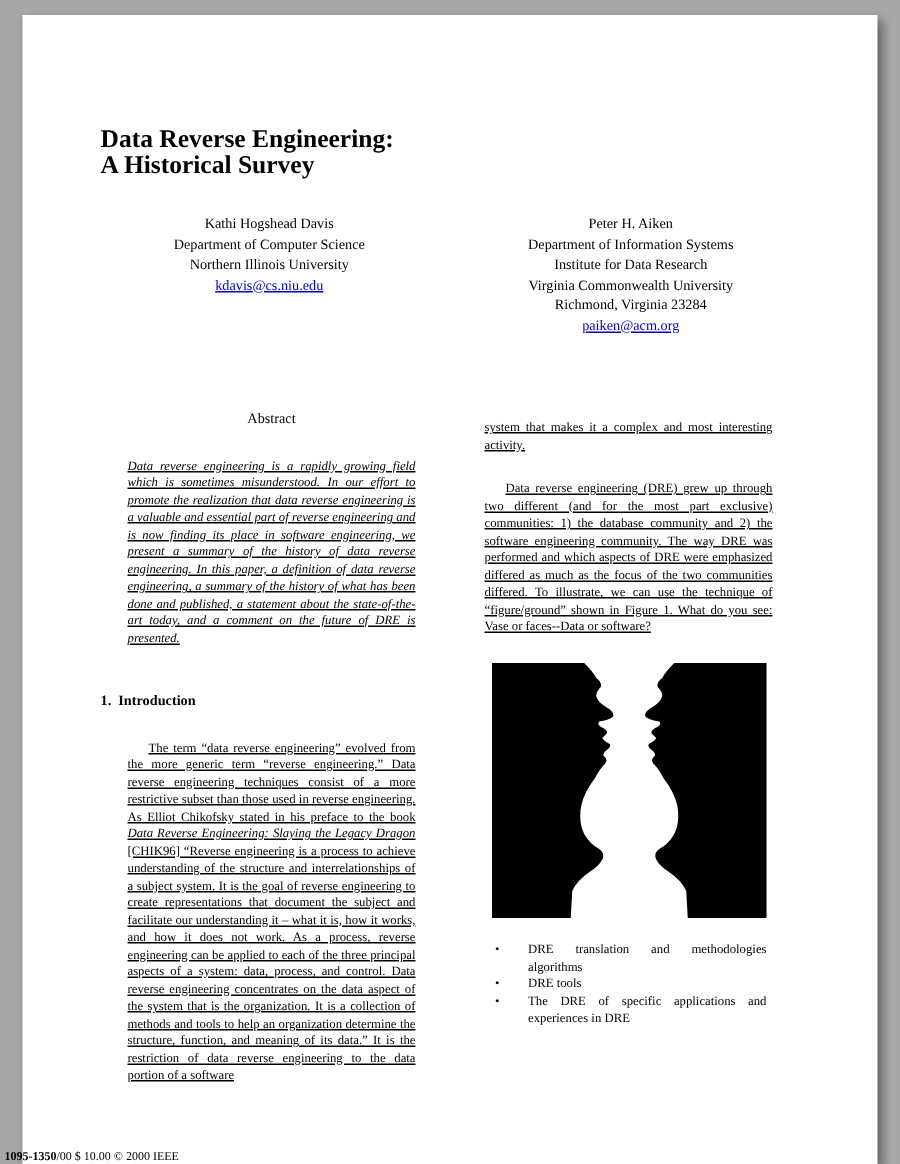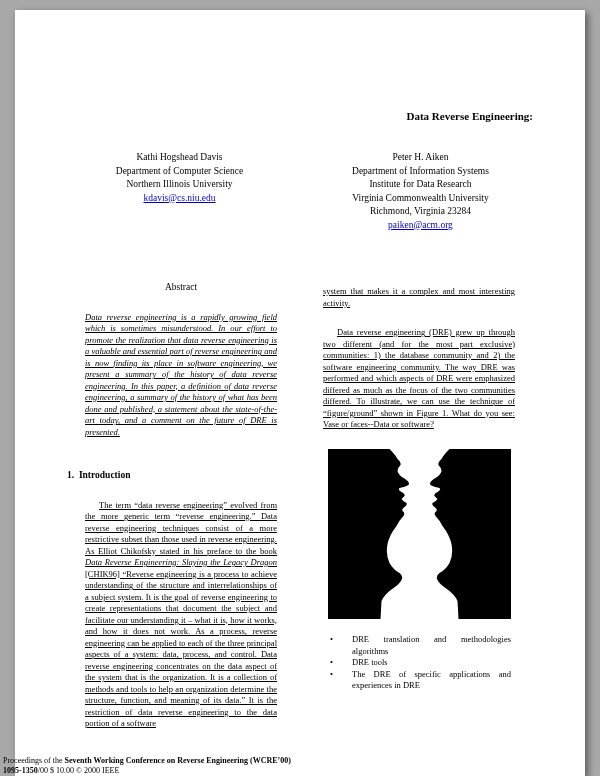--- a/index.html
+++ b/index.html
@@ -10,22 +10,22 @@
     -webkit-font-smoothing:antialiased;
   }
   .sheet{
     position:absolute;left:15px;top:10px;width:570px;height:766px;
     background:#ffffff;box-shadow:3px 3px 7px rgba(0,0,0,0.45);
   }
   .content{
     position:absolute;left:52px;top:0;width:466px;color:#000;
   }
   .paper-title{
-    margin-top:98px;text-align:right;font-weight:bold;
-    font-size:11px;line-height:17px;
+    margin-top:74px;text-align:left;font-weight:bold;
+    font-size:17px;line-height:17px;
   }
   .authors-row{
     display:flex;margin-top:26px;gap:16px;
   }
   .author-block{
     width:50%;text-align:center;font-size:9.5px;line-height:13.5px;
   }
   .author-name{margin-bottom:0;}
   .email{color:#0000cc;text-decoration:underline;cursor:pointer;}
   .cols{
@@ -75,20 +75,21 @@
   .b{font-weight:bold;}
 </style>
 </head>
 <body>
 
 <div class="sheet">
   <div class="content">
 
     <div class="paper-title">
       <div>Data Reverse Engineering:</div>
+      <div>A Historical Survey</div>
     </div>
 
     <div class="authors-row">
       <div class="author-block">
         <div class="author-name">Kathi Hogshead Davis</div>
         <div>Department of Computer Science</div>
         <div>Northern Illinois University</div>
         <div><a class="email">kdavis@cs.niu.edu</a></div>
       </div>
       <div class="author-block">
@@ -143,15 +144,14 @@
           <li><span class="bullet">•</span><span>DRE tools</span></li>
           <li><span class="bullet">•</span><span>The DRE of specific applications and experiences in DRE</span></li>
         </ul>
       </div>
 
     </div>
   </div>
 </div>
 
 <div class="footer">
-  <div><span>Proceedings of the </span><span class="b">Seventh Working Conference on Reverse Engineering (WCRE’00)</span></div>
   <div><span class="b">1095-1350</span><span>/00 $ 10.00 © 2000 IEEE</span></div>
 </div>
 
 </body></html>

